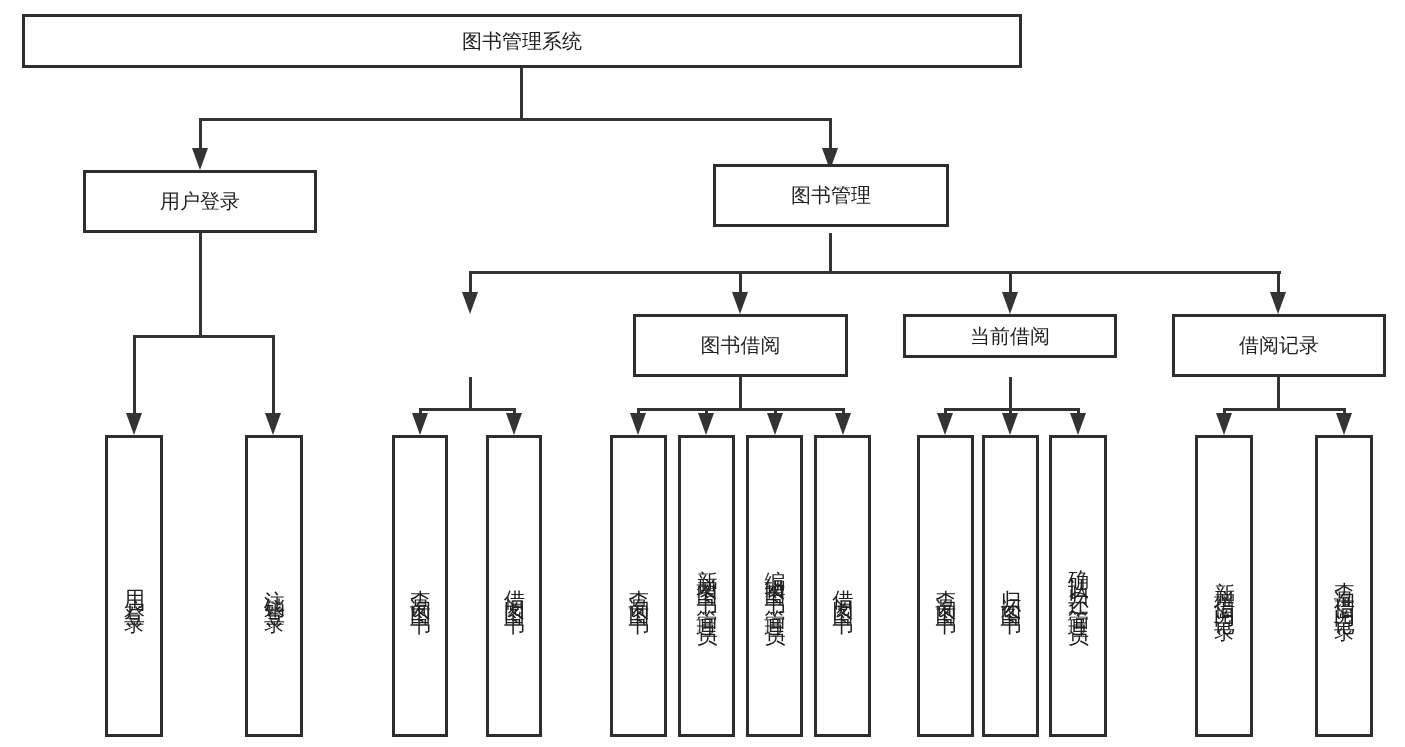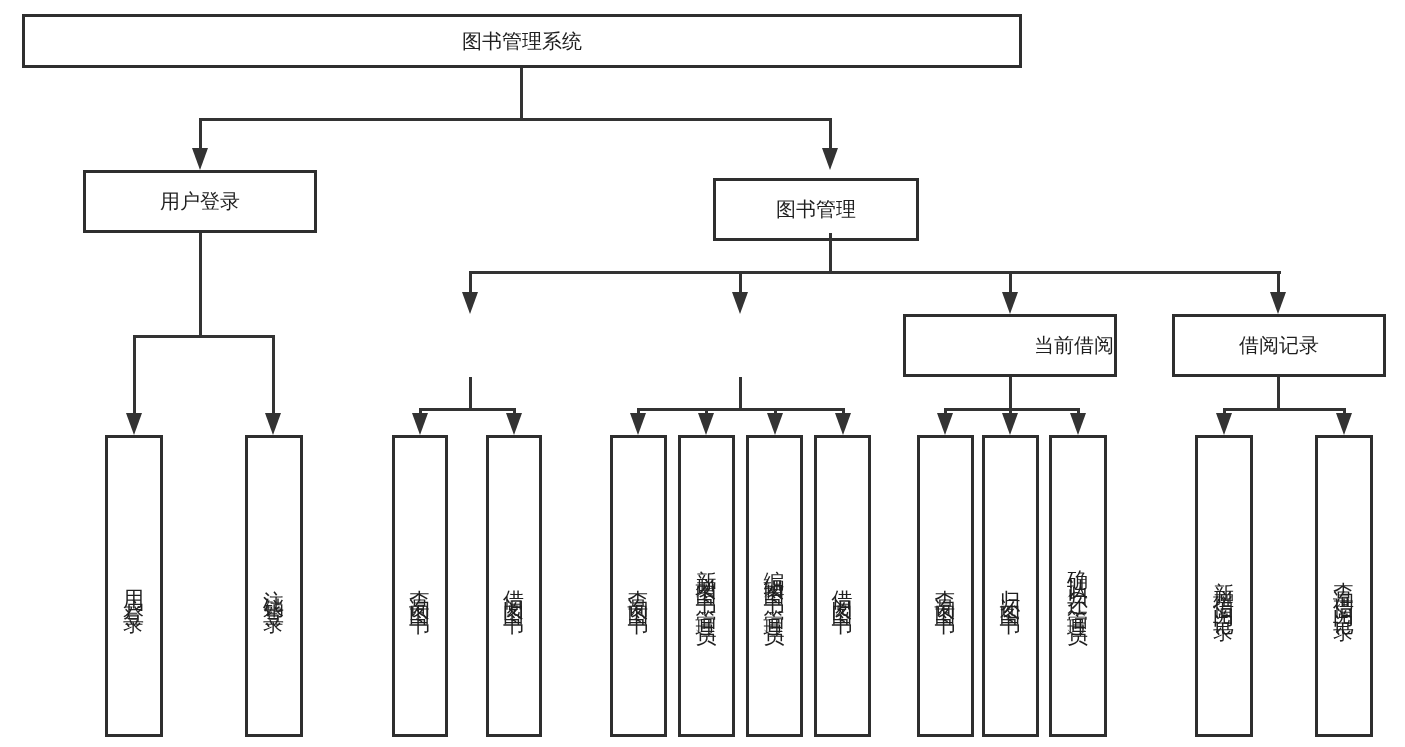--- a/index.html
+++ b/index.html
@@ -1,18 +1,18 @@
 <!DOCTYPE html>
 <html><head>
 <meta charset="utf-8">
 <style>
   html,body{margin:0;padding:0;background:#fff;}
   #canvas{
     position:relative;width:1405px;height:747px;background:#ffffff;
-    font-family:Liberation Sans, sans-serif;color:#1f1f1f;overflow:hidden;
+    font-family:Liberation Serif, serif;color:#1f1f1f;overflow:hidden;
   }
   .nbox{
     position:absolute;box-sizing:border-box;border:3px solid #2e2e2e;background:#fff;
     display:flex;align-items:center;justify-content:center;
     font-size:20px;color:#1f1f1f;text-align:center;
   }
   .vbox{
     writing-mode:vertical-rl;text-orientation:mixed;
     font-size:21px;letter-spacing:8px;line-height:1;
     padding-top:6px;
@@ -41,21 +41,21 @@
   <div class="ln" style="left:519.5px;top:68px;width:3px;height:50px;"></div>
   <div class="ln" style="left:198.5px;top:118px;width:633px;height:3px;"></div>
   <div class="ln" style="left:198.5px;top:118px;width:3px;height:32px;"></div>
   <div class="arr" style="left:192px;top:148px;"></div>
   <div class="ln" style="left:828.5px;top:118px;width:3px;height:32px;"></div>
   <div class="arr" style="left:822px;top:148px;"></div>
 
   <div class="nbox" style="left:83px;top:170px;width:234px;height:63px;">
     <span>用户登录</span>
   </div>
-  <div class="nbox" style="left:713px;top:178px;width:206px;height:63px;">
+  <div class="nbox" style="left:713px;top:164px;width:236px;height:63px;">
     <span>图书管理</span>
   </div>
 
   <div class="ln" style="left:198.5px;top:233px;width:3px;height:102px;"></div>
   <div class="ln" style="left:132.5px;top:335px;width:142px;height:3px;"></div>
   <div class="ln" style="left:132.5px;top:335px;width:3px;height:80px;"></div>
   <div class="arr" style="left:126px;top:413px;"></div>
   <div class="ln" style="left:271.5px;top:335px;width:3px;height:80px;"></div>
   <div class="arr" style="left:265px;top:413px;"></div>
 
@@ -70,21 +70,24 @@
   <div class="ln" style="left:468.5px;top:271px;width:812px;height:3px;"></div>
   <div class="ln" style="left:468.5px;top:271px;width:3px;height:21px;"></div>
   <div class="arr" style="left:462px;top:292px;"></div>
   <div class="ln" style="left:738.5px;top:271px;width:3px;height:21px;"></div>
   <div class="arr" style="left:732px;top:292px;"></div>
   <div class="ln" style="left:1008.5px;top:271px;width:3px;height:21px;"></div>
   <div class="arr" style="left:1002px;top:292px;"></div>
   <div class="ln" style="left:1276.5px;top:271px;width:3px;height:21px;"></div>
   <div class="arr" style="left:1270px;top:292px;"></div>
 
-  <div class="nbox" style="left:903px;top:314px;width:214px;height:63px;justify-content:flex-end;">
+  <div class="nbox" style="left:633px;top:314px;width:215px;height:63px;">
+    <span>图书借阅</span>
+  </div>
+  <div class="nbox" style="left:903px;top:314px;width:214px;height:44px;">
     <span>当前借阅</span>
   </div>
   <div class="nbox" style="left:1172px;top:314px;width:214px;height:63px;">
     <span>借阅记录</span>
   </div>
 
   <div class="ln" style="left:468.5px;top:377px;width:3px;height:31px;"></div>
   <div class="ln" style="left:418.5px;top:408px;width:97px;height:3px;"></div>
   <div class="ln" style="left:418.5px;top:408px;width:3px;height:7px;"></div>
   <div class="arr" style="left:412px;top:413px;"></div>

